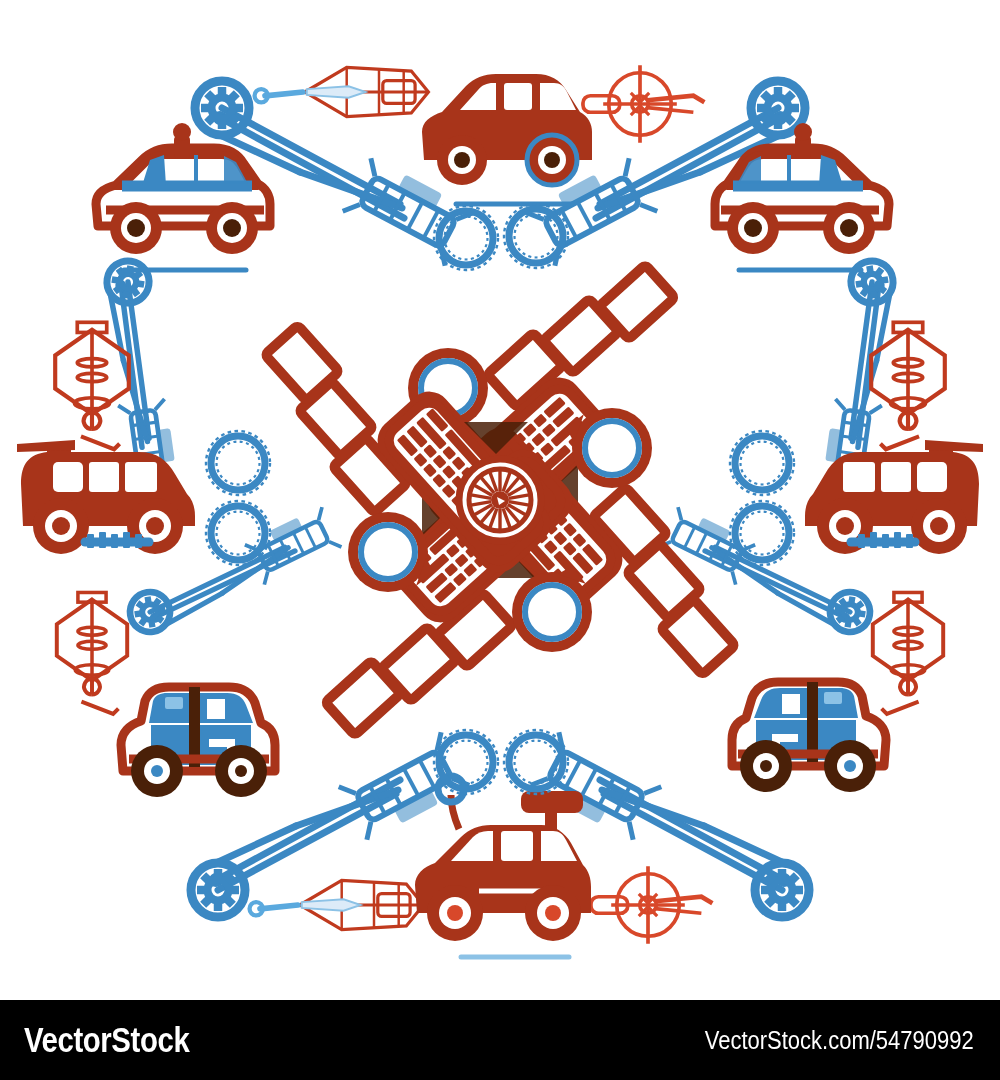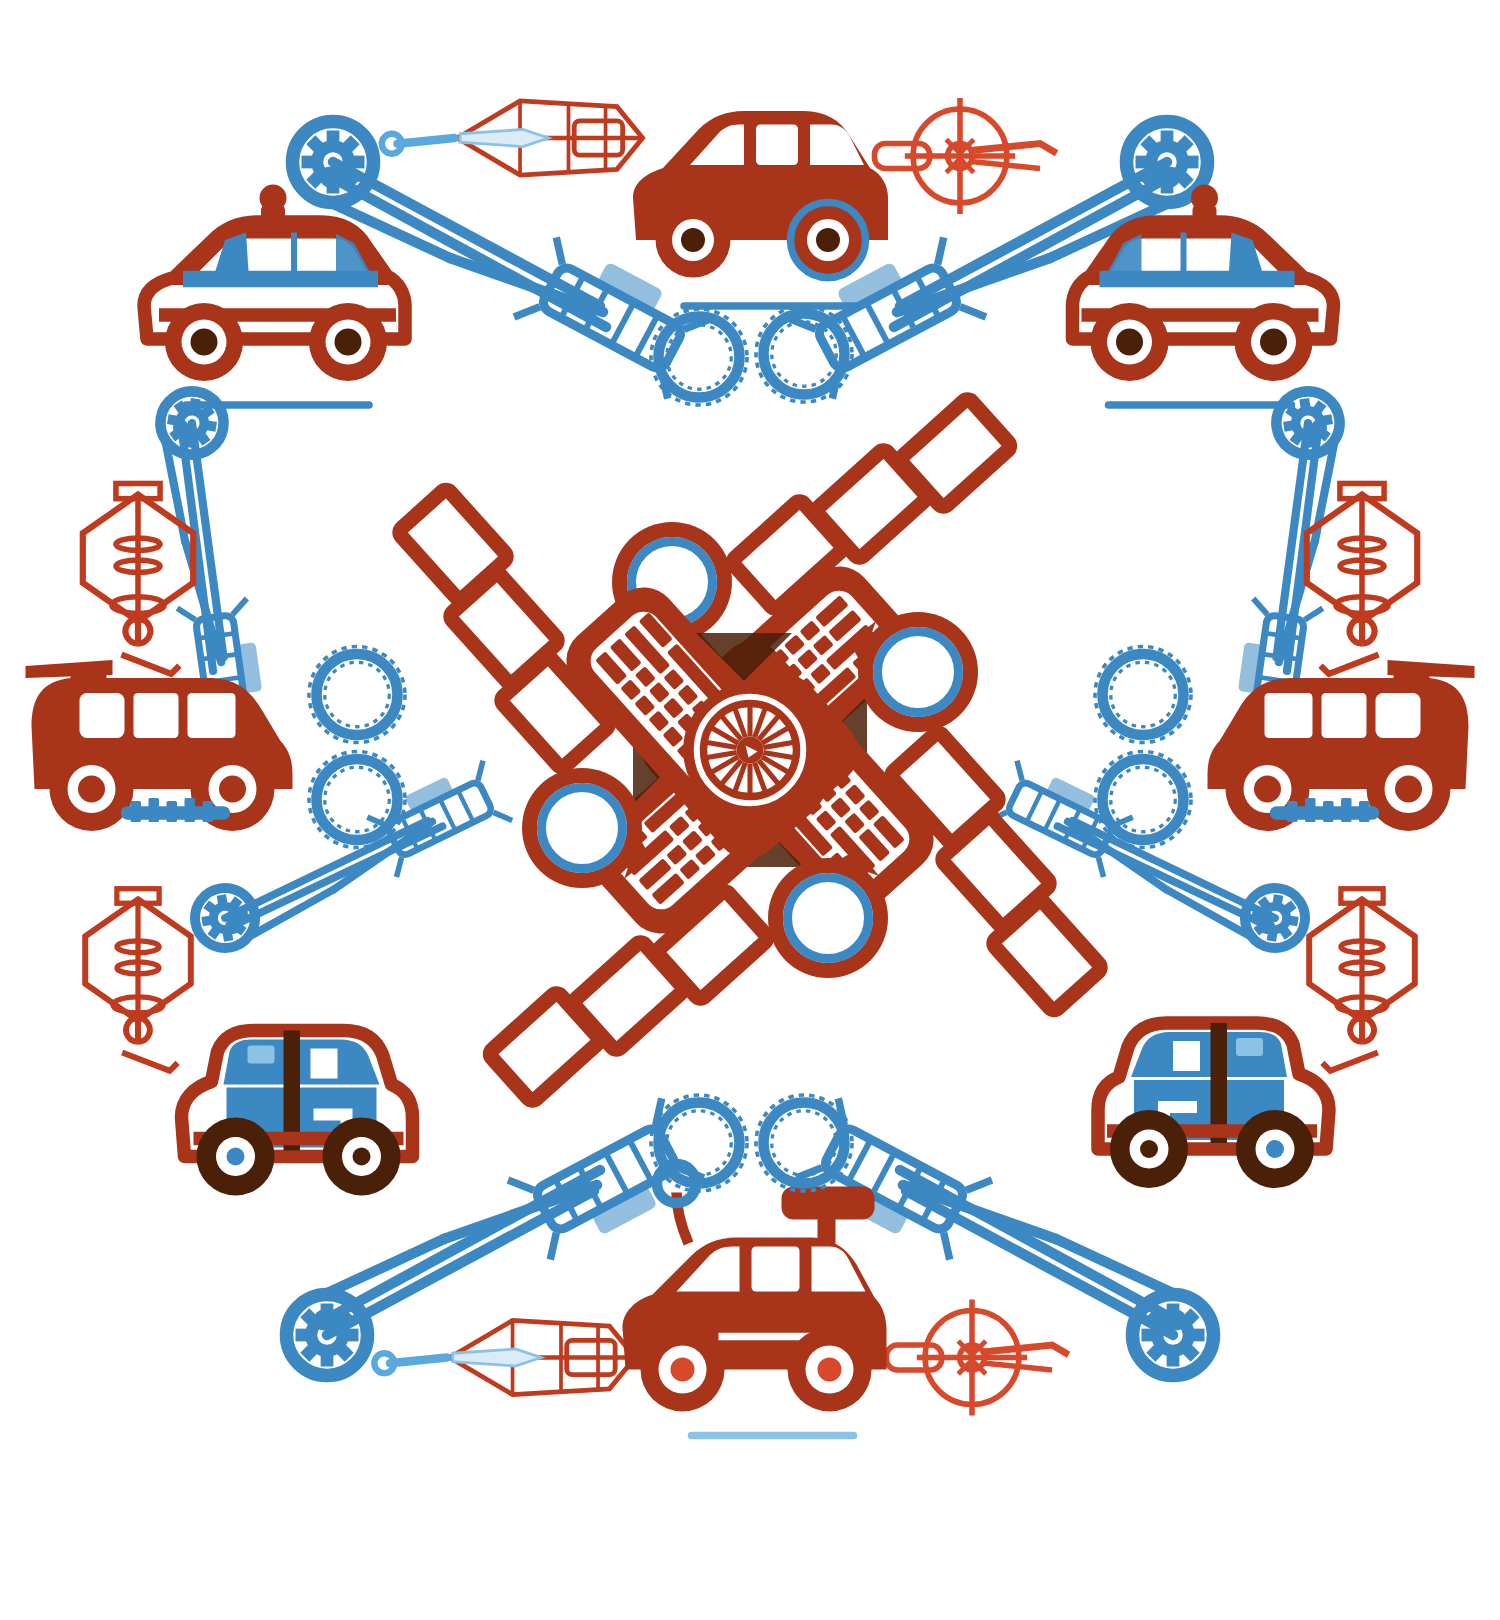--- a/index.html
+++ b/index.html
@@ -454,14 +454,18 @@
           <line x1="-19.9" y1="-23.7" x2="-5.8" y2="-6.9"></line>
           <line x1="-10.6" y1="-29.1" x2="-3.1" y2="-8.5"></line>
         </g>
         <circle cx="0" cy="0" r="9" fill="#A8341A"></circle>
         <path d="M-3,-3 L5,1 L-1,5 Z" fill="#ffffff"></path>
       </g>
 
     </svg>
   </div>
 
+  <div id="footer">
+    <span class="wm-brand">VectorStock</span>
+    <span class="wm-url">VectorStock.com/54790992</span>
+  </div>
 
 </div>
 
 </body></html>

